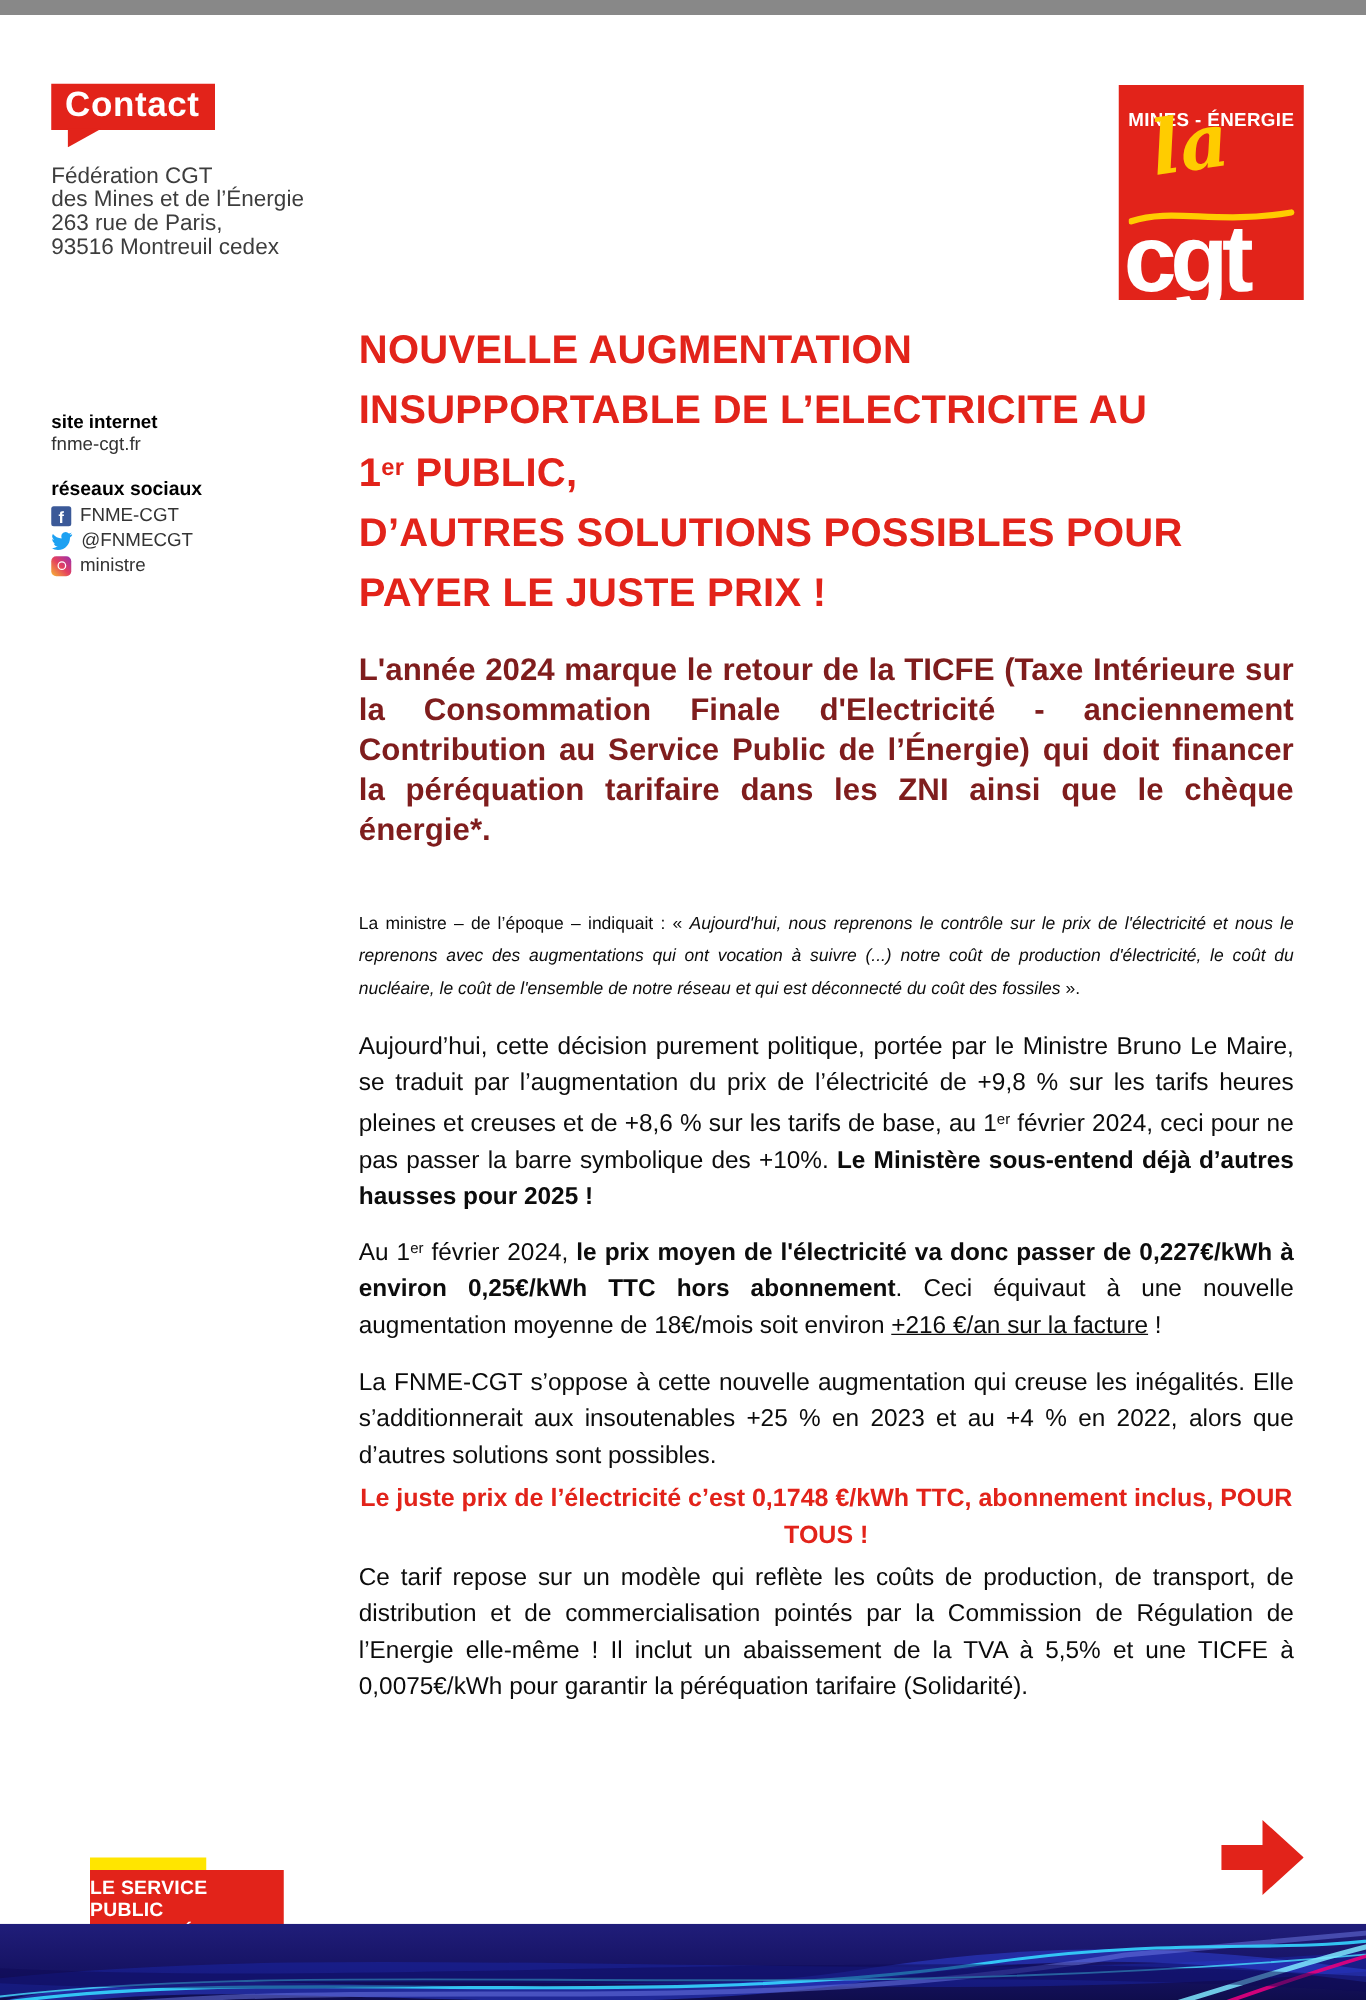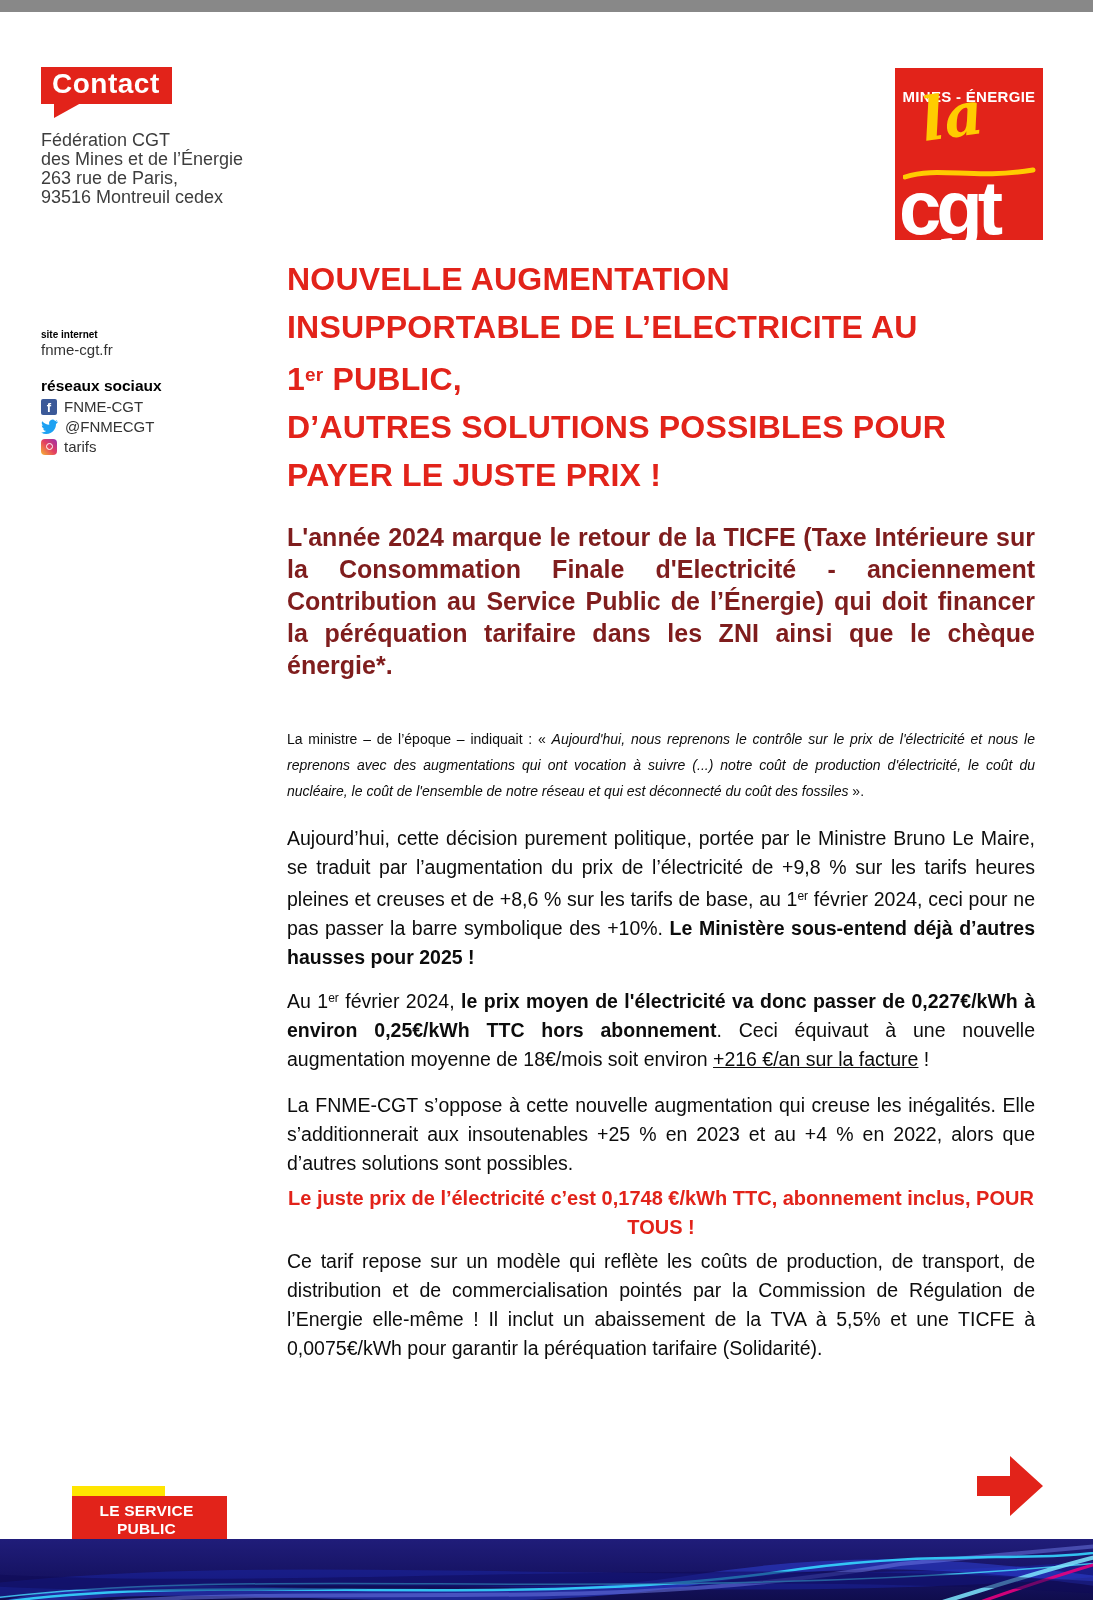--- a/index.html
+++ b/index.html
@@ -20,21 +20,21 @@
   .left-col{position:absolute;left:41px;top:55px;width:238px;}
   .contact-badge{
     position:relative;display:inline-block;background:var(--red);color:#fff;
     font-weight:700;font-size:28px;padding:1px 12px 4px 11px;letter-spacing:.5px;
   }
   .contact-tail{
     position:absolute;left:13px;bottom:-14px;width:27px;height:15px;
     background:var(--red);clip-path:polygon(0 0,100% 0,0 100%);
   }
   .address{margin-top:27px;font-size:18px;line-height:19px;color:#3d3d3d;}
-  .site-label{margin-top:122px;font-weight:700;font-size:10px;color:#000;}
+  .site-label{margin-top:122px;font-weight:700;font-size:15px;color:#000;}
   .site-url{font-size:15px;color:#333;margin-top:1px;}
   .social-label{margin-top:19px;font-weight:700;font-size:15.5px;color:#000;}
   .social-row{display:flex;align-items:center;gap:7px;font-size:15px;color:#333;margin-top:3px;}
   .fb-icon{
     width:16px;height:16px;border-radius:2px;background:#3b5998;color:#fff;
     font-weight:700;font-size:13px;display:flex;align-items:flex-end;justify-content:center;
     line-height:15px;flex:0 0 16px;
   }
   .tw-icon{width:17px;height:17px;flex:0 0 17px;display:block;}
   .ig-icon{
@@ -74,21 +74,21 @@
   .p.m12{margin-top:12px;} .p.m17{margin-top:17px;} .p.m5{margin-top:5px;}
   .p .sup{font-size:12px;vertical-align:6px;}
   .b{font-weight:700;}
   .u{text-decoration:underline;}
   .callout{margin-top:6px;color:var(--red);font-weight:700;font-size:20px;line-height:29px;text-align:center;}
 
   
   .f-yellow{position:absolute;left:72px;top:1474px;width:93px;height:10px;background:var(--yellow);}
   .f-red1{
     position:absolute;left:72px;top:1484px;width:155px;height:48px;background:var(--red);
-    color:#fff;font-weight:700;font-size:15.5px;line-height:18px;text-align:center;
+    color:#fff;font-weight:700;font-size:15.5px;line-height:18px;text-align:left;
     padding:6px 6px 0 0;letter-spacing:.2px;
   }
   .f-red2{
     position:absolute;left:45px;top:1532px;width:126px;height:34px;background:var(--red);
     color:#fff;font-weight:700;font-size:25px;display:flex;align-items:center;justify-content:center;
     letter-spacing:.5px;
   }
   .band{position:absolute;left:0;top:1527px;width:1093px;height:73px;display:block;}
   .f-arrow{position:absolute;left:977px;top:1441px;width:66px;height:66px;}
 </style>
@@ -118,21 +118,21 @@
     <div class="social-row">
       <svg class="tw-icon" viewBox="0 0 24 24">
         <path fill="#1da1f2" d="M23.6 4.8c-.86.38-1.78.64-2.75.76a4.8 4.8 0 0 0 2.1-2.65c-.92.55-1.95.95-3.04 1.17A4.78 4.78 0 0 0 11.6 8.4c0 .37.04.74.12 1.09A13.58 13.58 0 0 1 1.87 4.5a4.77 4.77 0 0 0 1.48 6.38 4.74 4.74 0 0 1-2.17-.6v.06a4.79 4.79 0 0 0 3.84 4.69c-.7.19-1.44.22-2.16.08a4.79 4.79 0 0 0 4.47 3.32A9.6 9.6 0 0 1 .24 20.4a13.54 13.54 0 0 0 7.33 2.15c8.8 0 13.6-7.29 13.6-13.6l-.02-.62a9.7 9.7 0 0 0 2.45-2.48z"></path>
       </svg>
       <span>@FNMECGT</span>
     </div>
     <div class="social-row">
       <span class="ig-icon">
           <span class="ig-ring"></span>
         </span>
-      <span>tarifs</span>
+      <span>ministre</span>
     </div>
   </div>
 
 
   <div class="logo">
     <div class="logo-top">MINES - ÉNERGIE</div>
     <div class="logo-la">la</div>
     <svg class="logo-swoosh" viewBox="0 0 134 18">
       <path d="M2,13 C35,2 70,16 130,6" stroke="#ffcc00" stroke-width="5" fill="none" stroke-linecap="round"></path>
     </svg>

